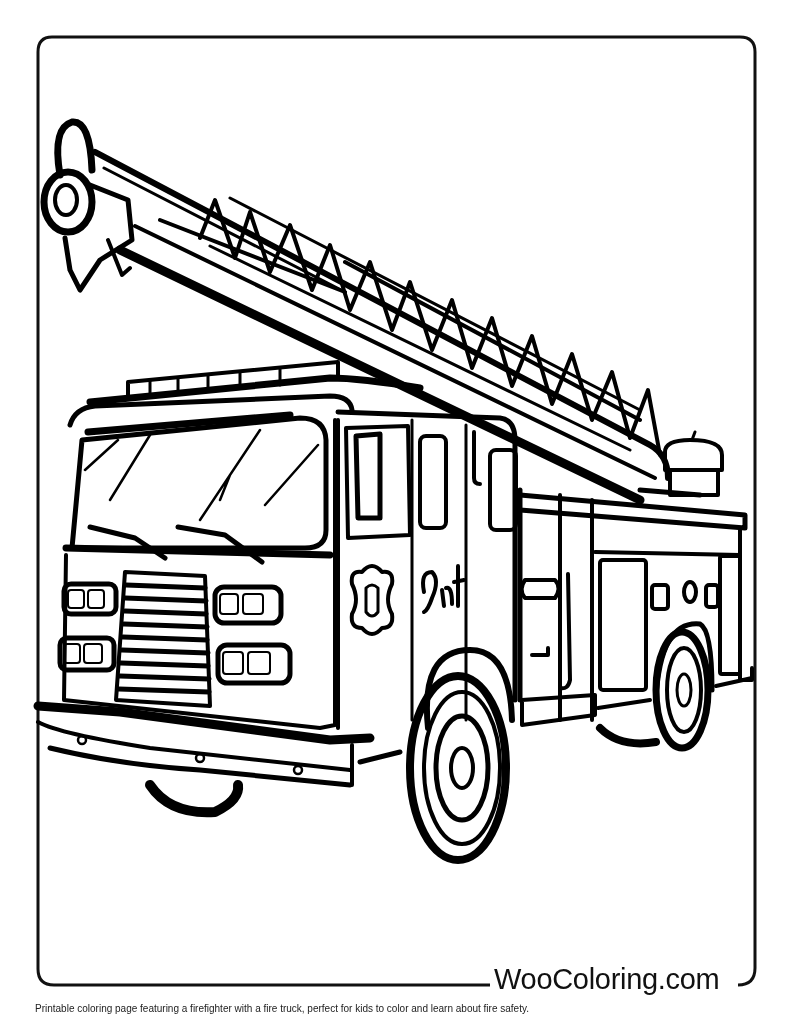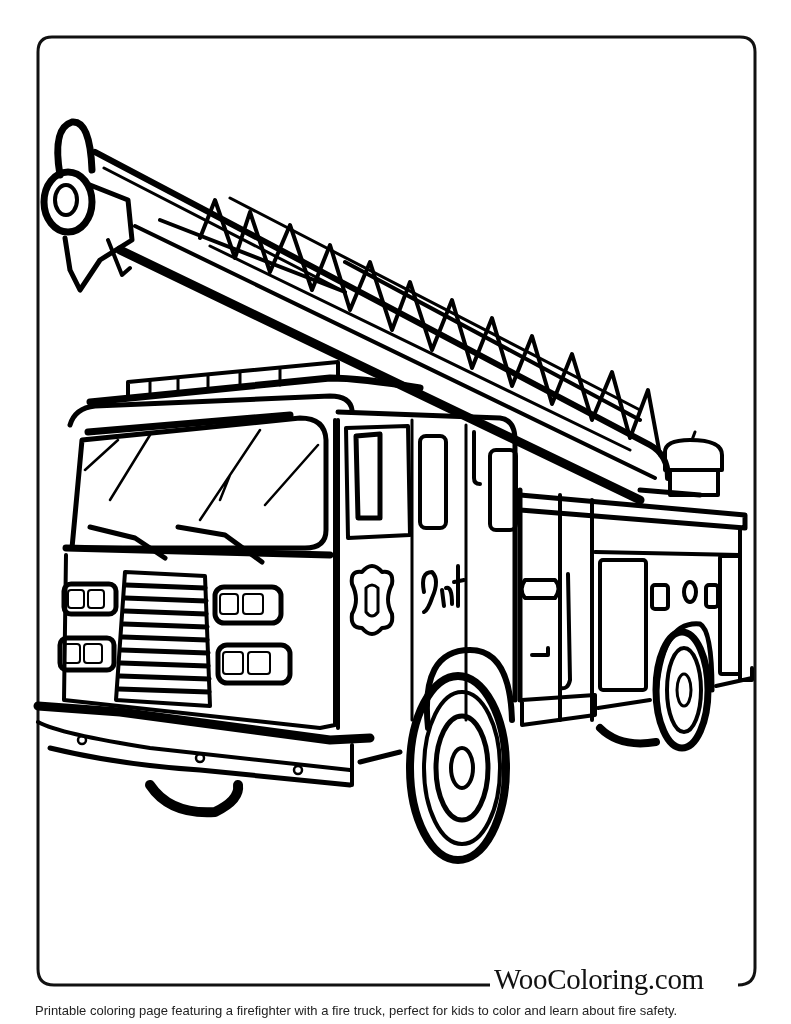--- a/index.html
+++ b/index.html
@@ -1,19 +1,19 @@
 <!DOCTYPE html>
 <html><head>
 <meta charset="utf-8">
 <style>
   html, body { margin:0; padding:0; background:#ffffff; }
   body { width:791px; height:1024px; position:relative; overflow:hidden; font-family:"Liberation Sans", sans-serif; }
   .frame { position:absolute; left:0; top:0; width:791px; height:1024px; }
-  .logo { position:absolute; left:490px; top:962px; font-family:Liberation Serif, serif; font-size:29px; color:#111; letter-spacing:-0.3px; background:#fff; padding:0 4px; line-height:34px; }
-  .caption { position:absolute; left:35px; top:1003px; font-size:13px; color:#222; white-space:nowrap; }
+  .logo { position:absolute; left:490px; top:962px; font-family:Liberation Sans, sans-serif; font-size:29px; color:#111; letter-spacing:-0.3px; background:#fff; padding:0 4px; line-height:34px; }
+  .caption { position:absolute; left:35px; top:1003px; font-size:10px; color:#222; white-space:nowrap; }
   svg { display:block; }
 </style>
 </head>
 <body>
 
 <div class="frame">
   <svg width="791" height="1024" viewBox="0 0 791 1024">
 
     <path d="M 52 37 L 740 37 Q 755 37 755 52 L 755 968 Q 755 985 738 985 M 490 985 L 54 985 Q 38 985 38 969 L 38 52 Q 38 37 52 37" fill="none" stroke="#111" stroke-width="3"></path>
 

